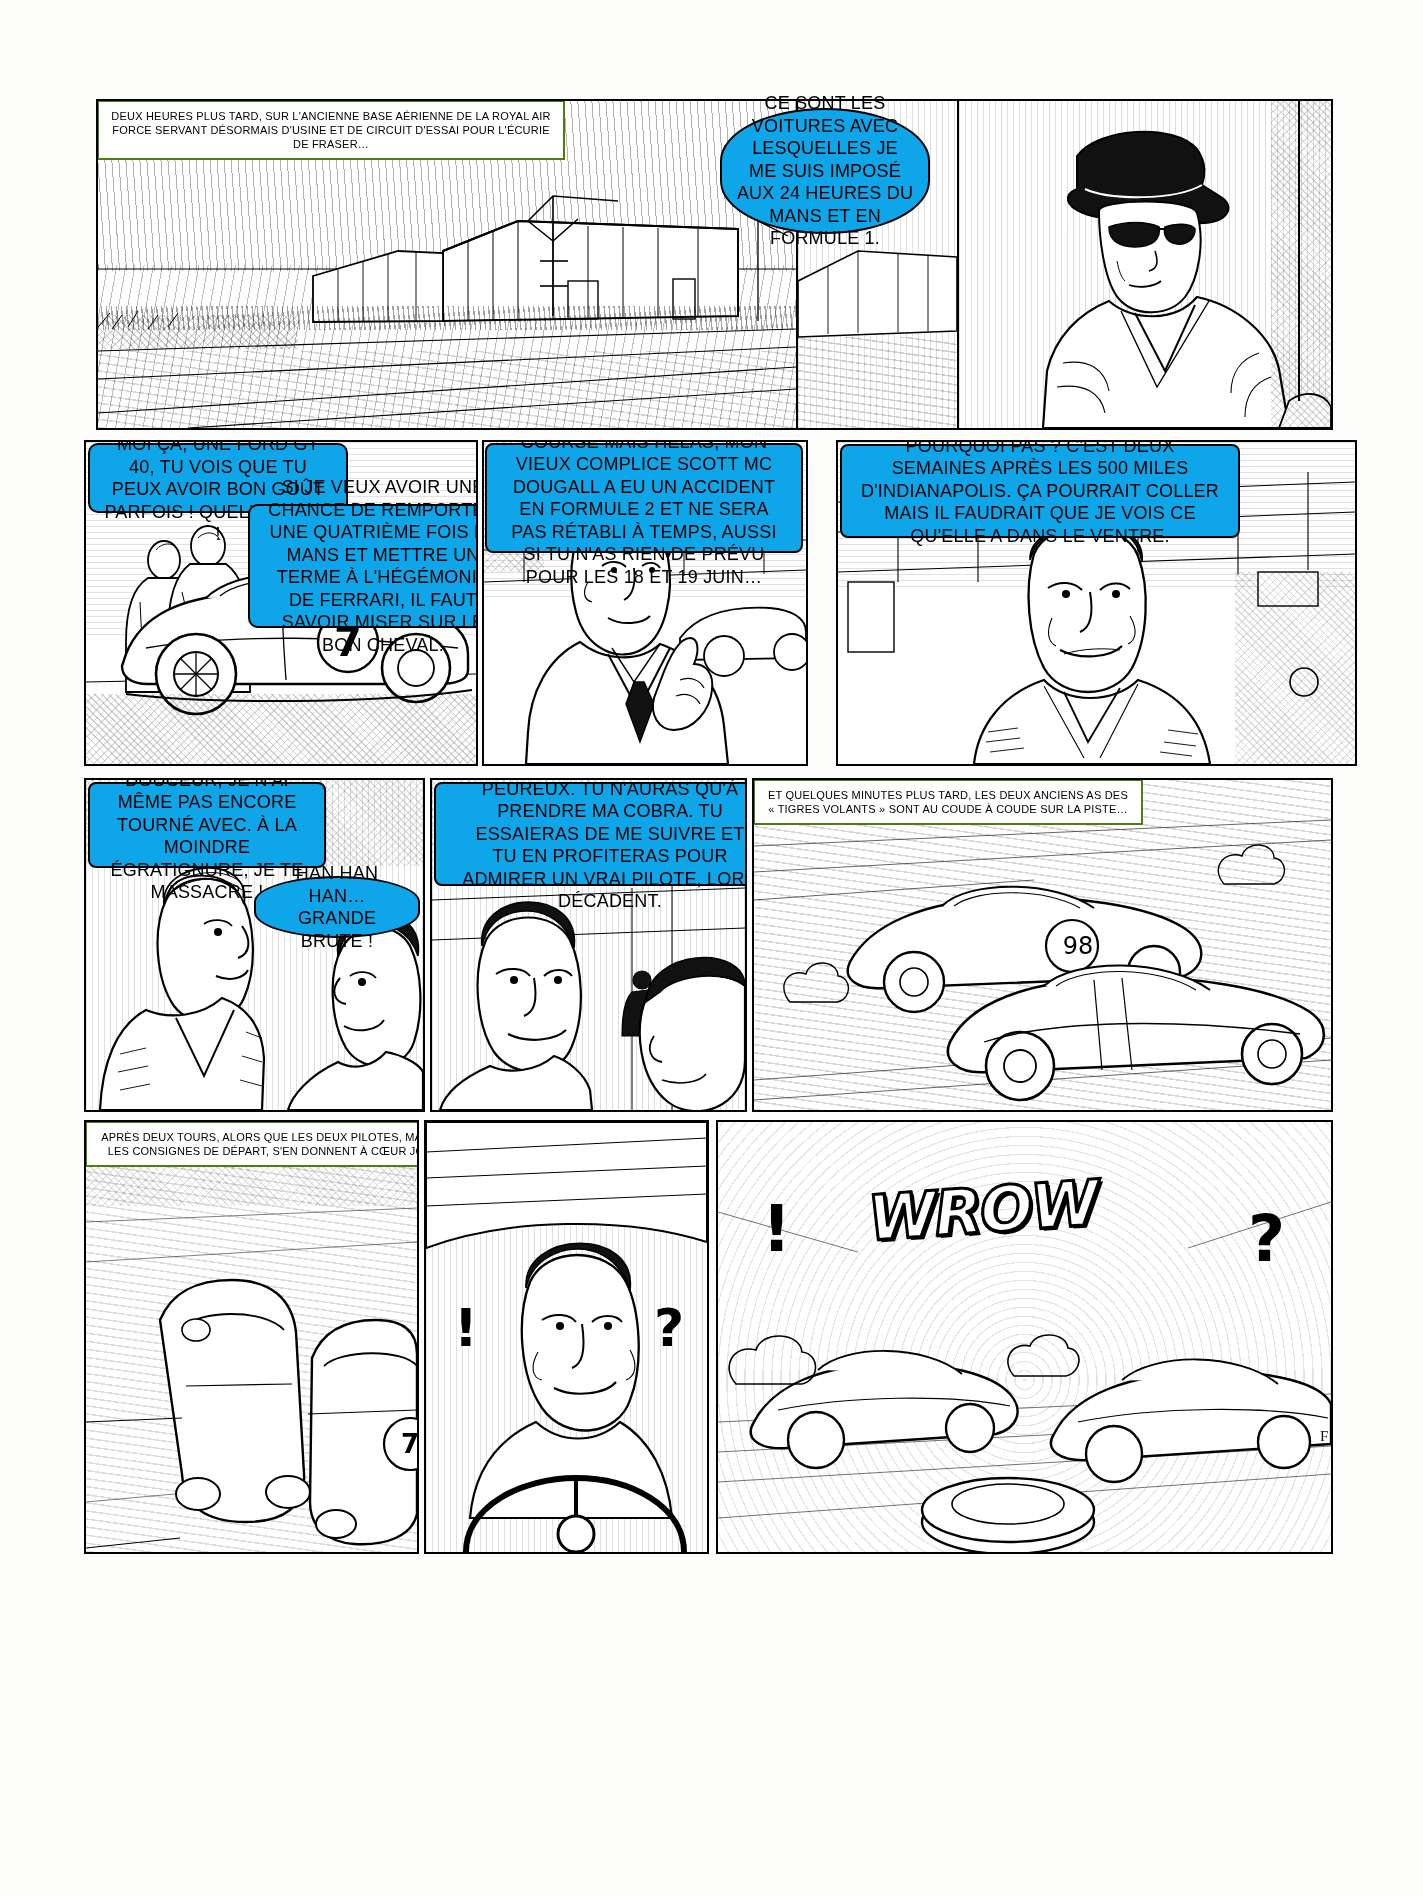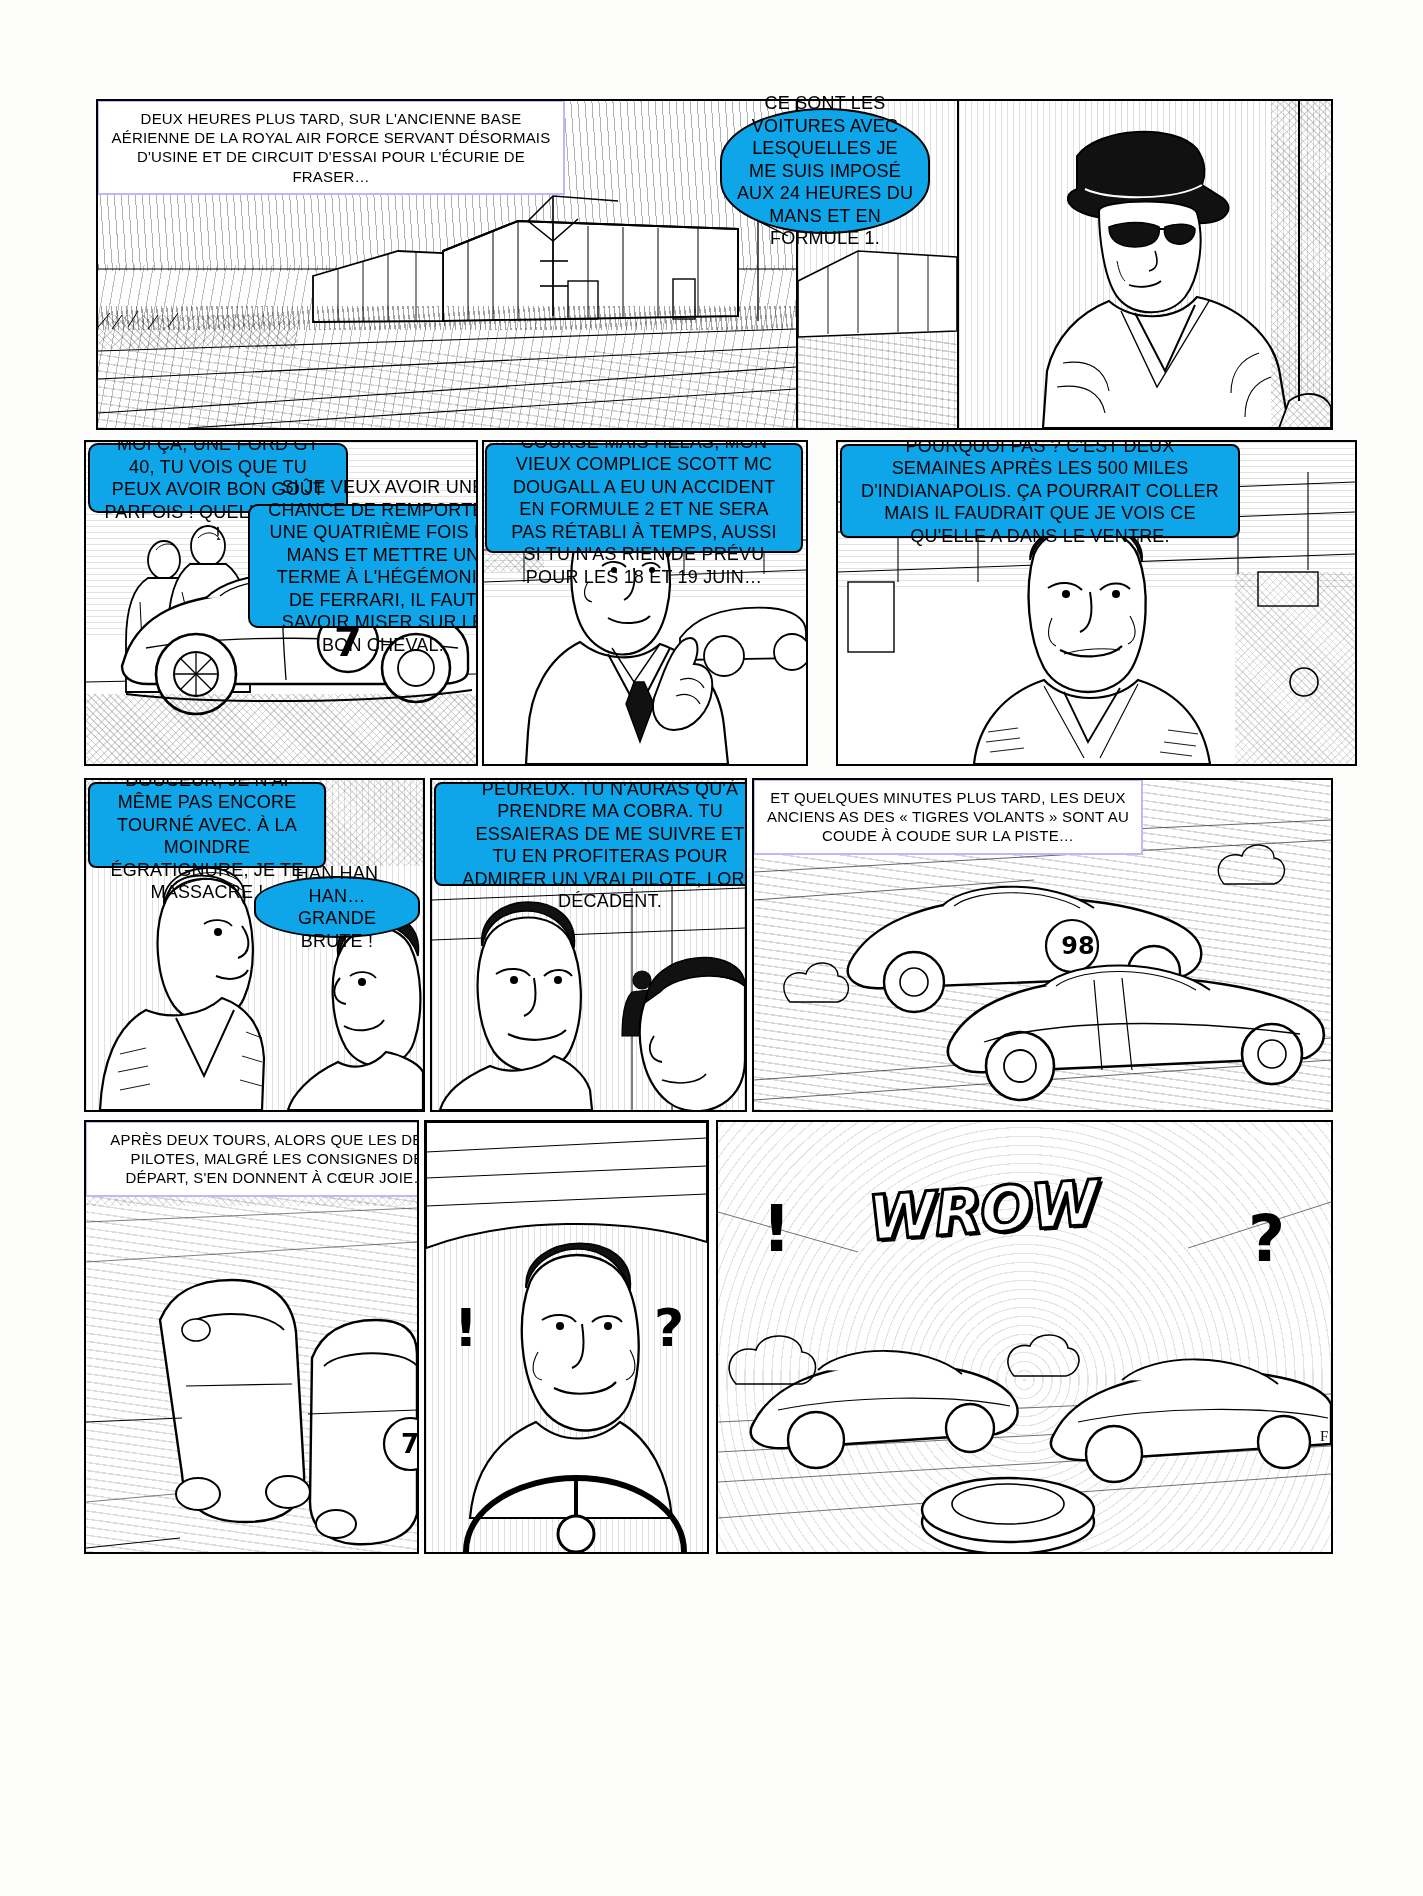--- a/index.html
+++ b/index.html
@@ -25,24 +25,24 @@
     overflow:hidden;
   }
   .art{
     position:absolute;left:0;top:0;width:100%;height:100%;
     overflow:hidden;
   }
 
   
   .caption{
     position:absolute;
-    border:2px solid #c4b5fd;
+    border:2px solid #4d7c0f;
     background:#fff;
     padding:7px 10px;
-    font-size:15px;
+    font-size:11px;
     line-height:1.28;
     text-align:center;
     letter-spacing:.2px;
     text-transform:uppercase;
     font-stretch:condensed;
     z-index:6;
   }
 
   
   .balloon{
@@ -509,21 +509,21 @@
         <circle cx="518" cy="274" r="14" fill="#fff" stroke="#000" stroke-width="1.6"></circle>
 
         <path d="M230 262 C300 240 420 238 546 254" fill="none" stroke="#000" stroke-width="1.3"></path>
         <path d="M340 200 L348 290 M368 198 L378 290" fill="none" stroke="#000" stroke-width="1.2"></path>
 
         <g fill="none" stroke="#000" stroke-width="1.4">
           <path d="M36 222 C22 206 34 188 52 194 C56 178 84 180 84 196 C98 198 98 218 84 222 Z"></path>
           <path d="M470 104 C456 88 470 70 488 76 C492 60 520 62 520 78 C534 80 534 100 520 104 Z"></path>
         </g>
       </svg>
-      <div style="position:absolute;left:300px;top:142px;width:48px;height:48px;display:flex;align-items:center;justify-content:center;font-family:'DejaVu Sans',sans-serif;font-weight:bold;font-size:24px;">98</div>
+      <div style="position:absolute;left:300px;top:142px;width:48px;height:48px;display:flex;align-items:center;justify-content:center;font-family:'DejaVu Sans',sans-serif;font-weight:normal;font-size:24px;">98</div>
     </div>
     <div class="caption" style="left:-1px;top:-1px;width:366px;">ET QUELQUES MINUTES PLUS TARD, LES DEUX ANCIENS AS DES « TIGRES VOLANTS » SONT AU COUDE À COUDE SUR LA PISTE…</div>
   </div>
 
   <div class="panel" style="left:84px;top:1120px;width:331px;height:430px;">
     <div class="art">
       <div class="speed" style="position:absolute;left:0;top:0;width:100%;height:100%;opacity:.3"></div>
       <svg viewBox="0 0 331 430" width="331" height="430" style="position:absolute;left:0;top:0">
         <g stroke="#000" stroke-width="1" opacity=".5">
           <path d="M0 100 L331 86 M0 140 L331 120 M0 380 L331 350"></path>

